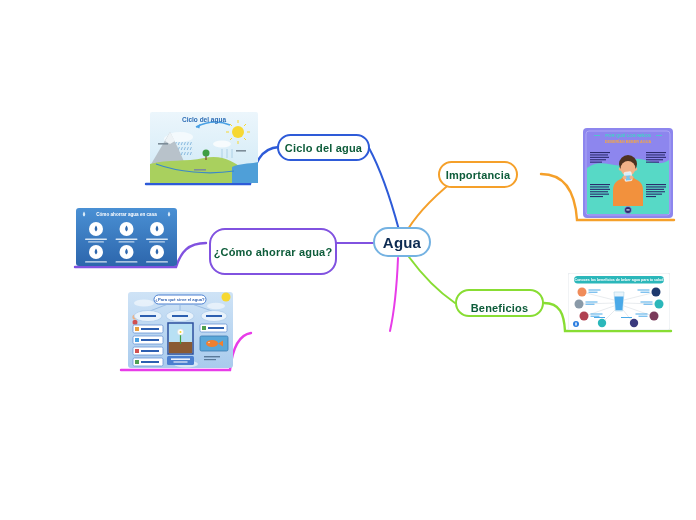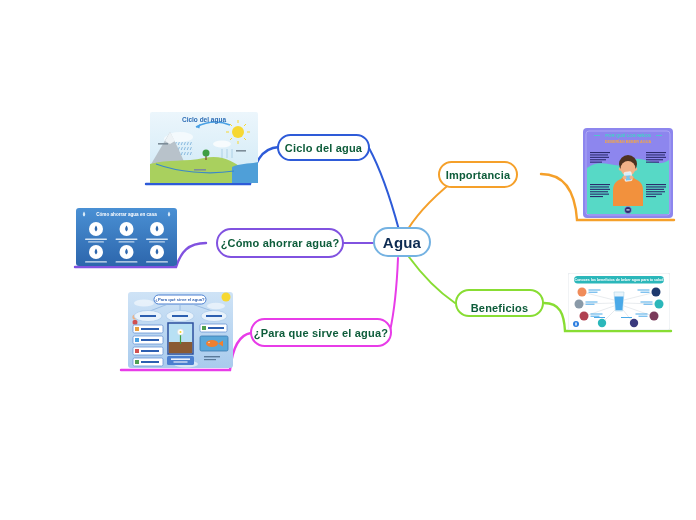--- a/index.html
+++ b/index.html
@@ -346,25 +346,22 @@
   </div>
 
   <div class="topic" style="left: 277px; top: 134px; width: 93px; height: 27px; border-color: rgb(46, 91, 216);">
     <span class="topic-label" style="color: rgb(13, 92, 58);">Ciclo del agua</span>
   </div>
 
   <div class="topic" style="left: 438px; top: 161px; width: 80px; height: 27px; border-color: rgb(245, 160, 42);">
     <span class="topic-label" style="color: rgb(13, 92, 58);">Importancia</span>
   </div>
 
-  <div class="topic" style="left: 216px; top: 228px; width: 128px; height: 30px; border-color: rgb(129, 82, 224);">
+  <div class="topic" style="left: 209px; top: 228px; width: 128px; height: 47px; border-color: rgb(129, 82, 224);">
     <span class="topic-label" style="color: rgb(13, 92, 58);">¿Cómo ahorrar agua?</span>
   </div>
 
   <div class="topic" style="left: 455px; top: 289px; width: 89px; height: 28px; border-color: rgb(136, 221, 51);">
     <span class="topic-label" style="color: rgb(13, 92, 58); margin-top: 10px;">Beneficios</span>
   </div>
 
-  <div class="topic" style="left: 250px; top: 318px; width: 142px; height: 29px; border-color: rgb(232, 60, 232);">
-    <span class="topic-label" style="color: rgb(13, 92, 58);">¿Para que sirve el agua?</span>
-  </div>
 
 </div>
 
 </body></html>

